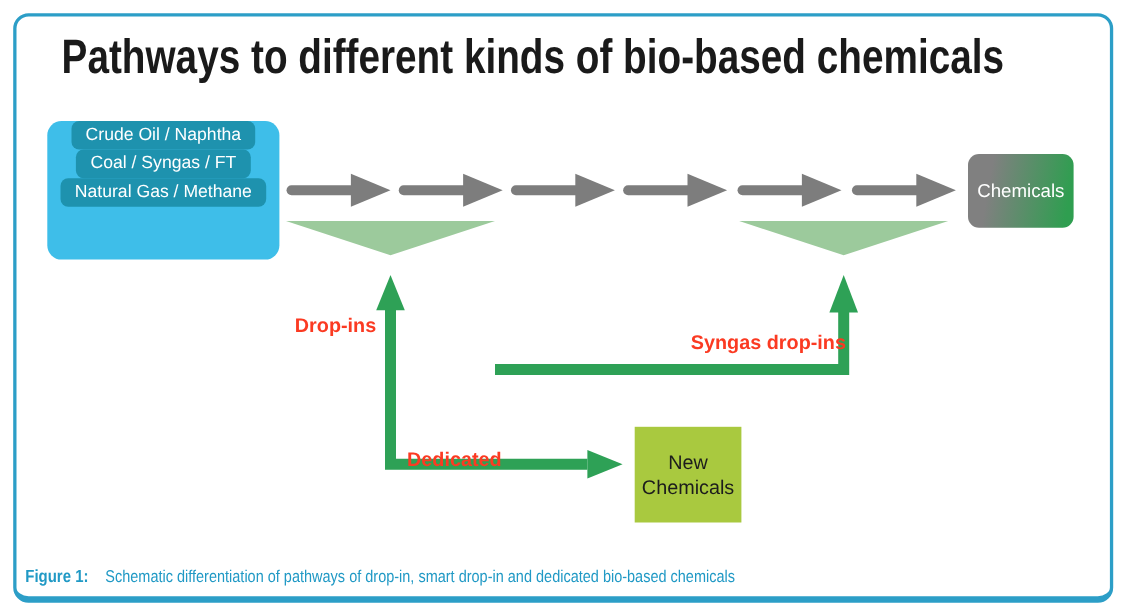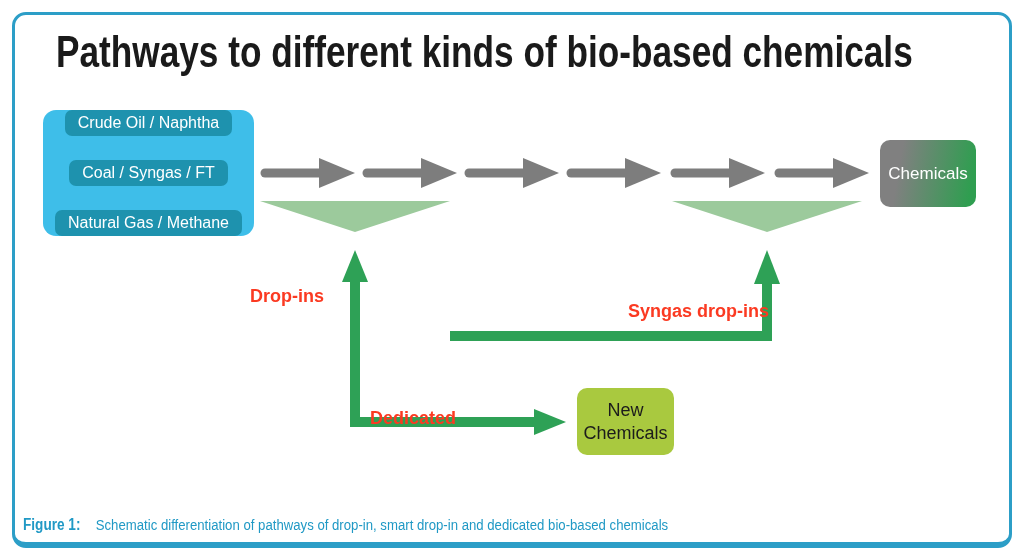--- a/index.html
+++ b/index.html
@@ -17,21 +17,21 @@
     font-size:44px;font-weight:bold;color:#1a1a1a;line-height:1;
     transform:scaleX(0.80);transform-origin:0 0;white-space:nowrap;
     letter-spacing:0px;
   }
 
   svg.flow{position:absolute;left:0;top:0;}
 
   .fossil-panel{
     position:absolute;left:43px;top:110px;width:211px;height:126px;
     background:#3EBEE9;border-radius:13px;
-    display:flex;flex-direction:column;justify-content:space-between;align-items:center;
+    display:flex;flex-direction:column;justify-content:flex-start;align-items:center;
   }
   .pill{
     background:#1E92AE;color:#ffffff;border-radius:7px;
     font-size:16px;line-height:24px;padding:1px 13px;white-space:nowrap;
   }
 
   .chemicals-box{
     position:absolute;left:880px;top:140px;width:96px;height:67px;
     background:linear-gradient(100deg,#808080 22%,#2F9E50 92%);
     border-radius:10px;color:#ffffff;font-size:17px;
@@ -41,29 +41,29 @@
   .biomass-box{
     position:absolute;left:258px;top:319px;width:197px;height:34px;
     background:#A6C8A4;border:1px solid #84B184;border-radius:8px;
     color:#1c1c1c;font-size:18px;
     display:flex;align-items:center;justify-content:center;
     box-sizing:border-box;
   }
   .biomass-box span{transform:scaleX(0.86);}
 
   .new-chemicals-box{
-    position:absolute;left:577px;top:388px;width:97px;height:67px;
-    background:#A9C93F;border-radius:10px;color:#1c1c1c;font-size:18px;line-height:1.25;
+    position:absolute;left:577px;top:388px;width:97px;height:87px;
+    background:#A9C93F;border-radius:0;color:#1c1c1c;font-size:18px;line-height:1.25;
     display:flex;flex-direction:column;align-items:center;justify-content:center;
   }
 
   .red-label{
     position:absolute;color:#FB3A22;font-weight:bold;font-size:18px;line-height:1;white-space:nowrap;
   }
-  .lbl-drop-ins{left:250px;top:287px;width:92px;}
+  .lbl-drop-ins{left:250px;top:287px;width:92px;text-align:right;}
   .lbl-smart{left:628px;top:302px;}
   .lbl-dedicated{left:370px;top:409px;}
 
   .caption{
     position:absolute;left:23px;top:517px;line-height:1;white-space:nowrap;
     transform:scaleX(0.85);transform-origin:0 0;color:#2099C5;
   }
   .caption .prefix{font-weight:bold;font-size:16px;margin-right:18px;}
   .caption .text{font-size:15.5px;}
 </style>

